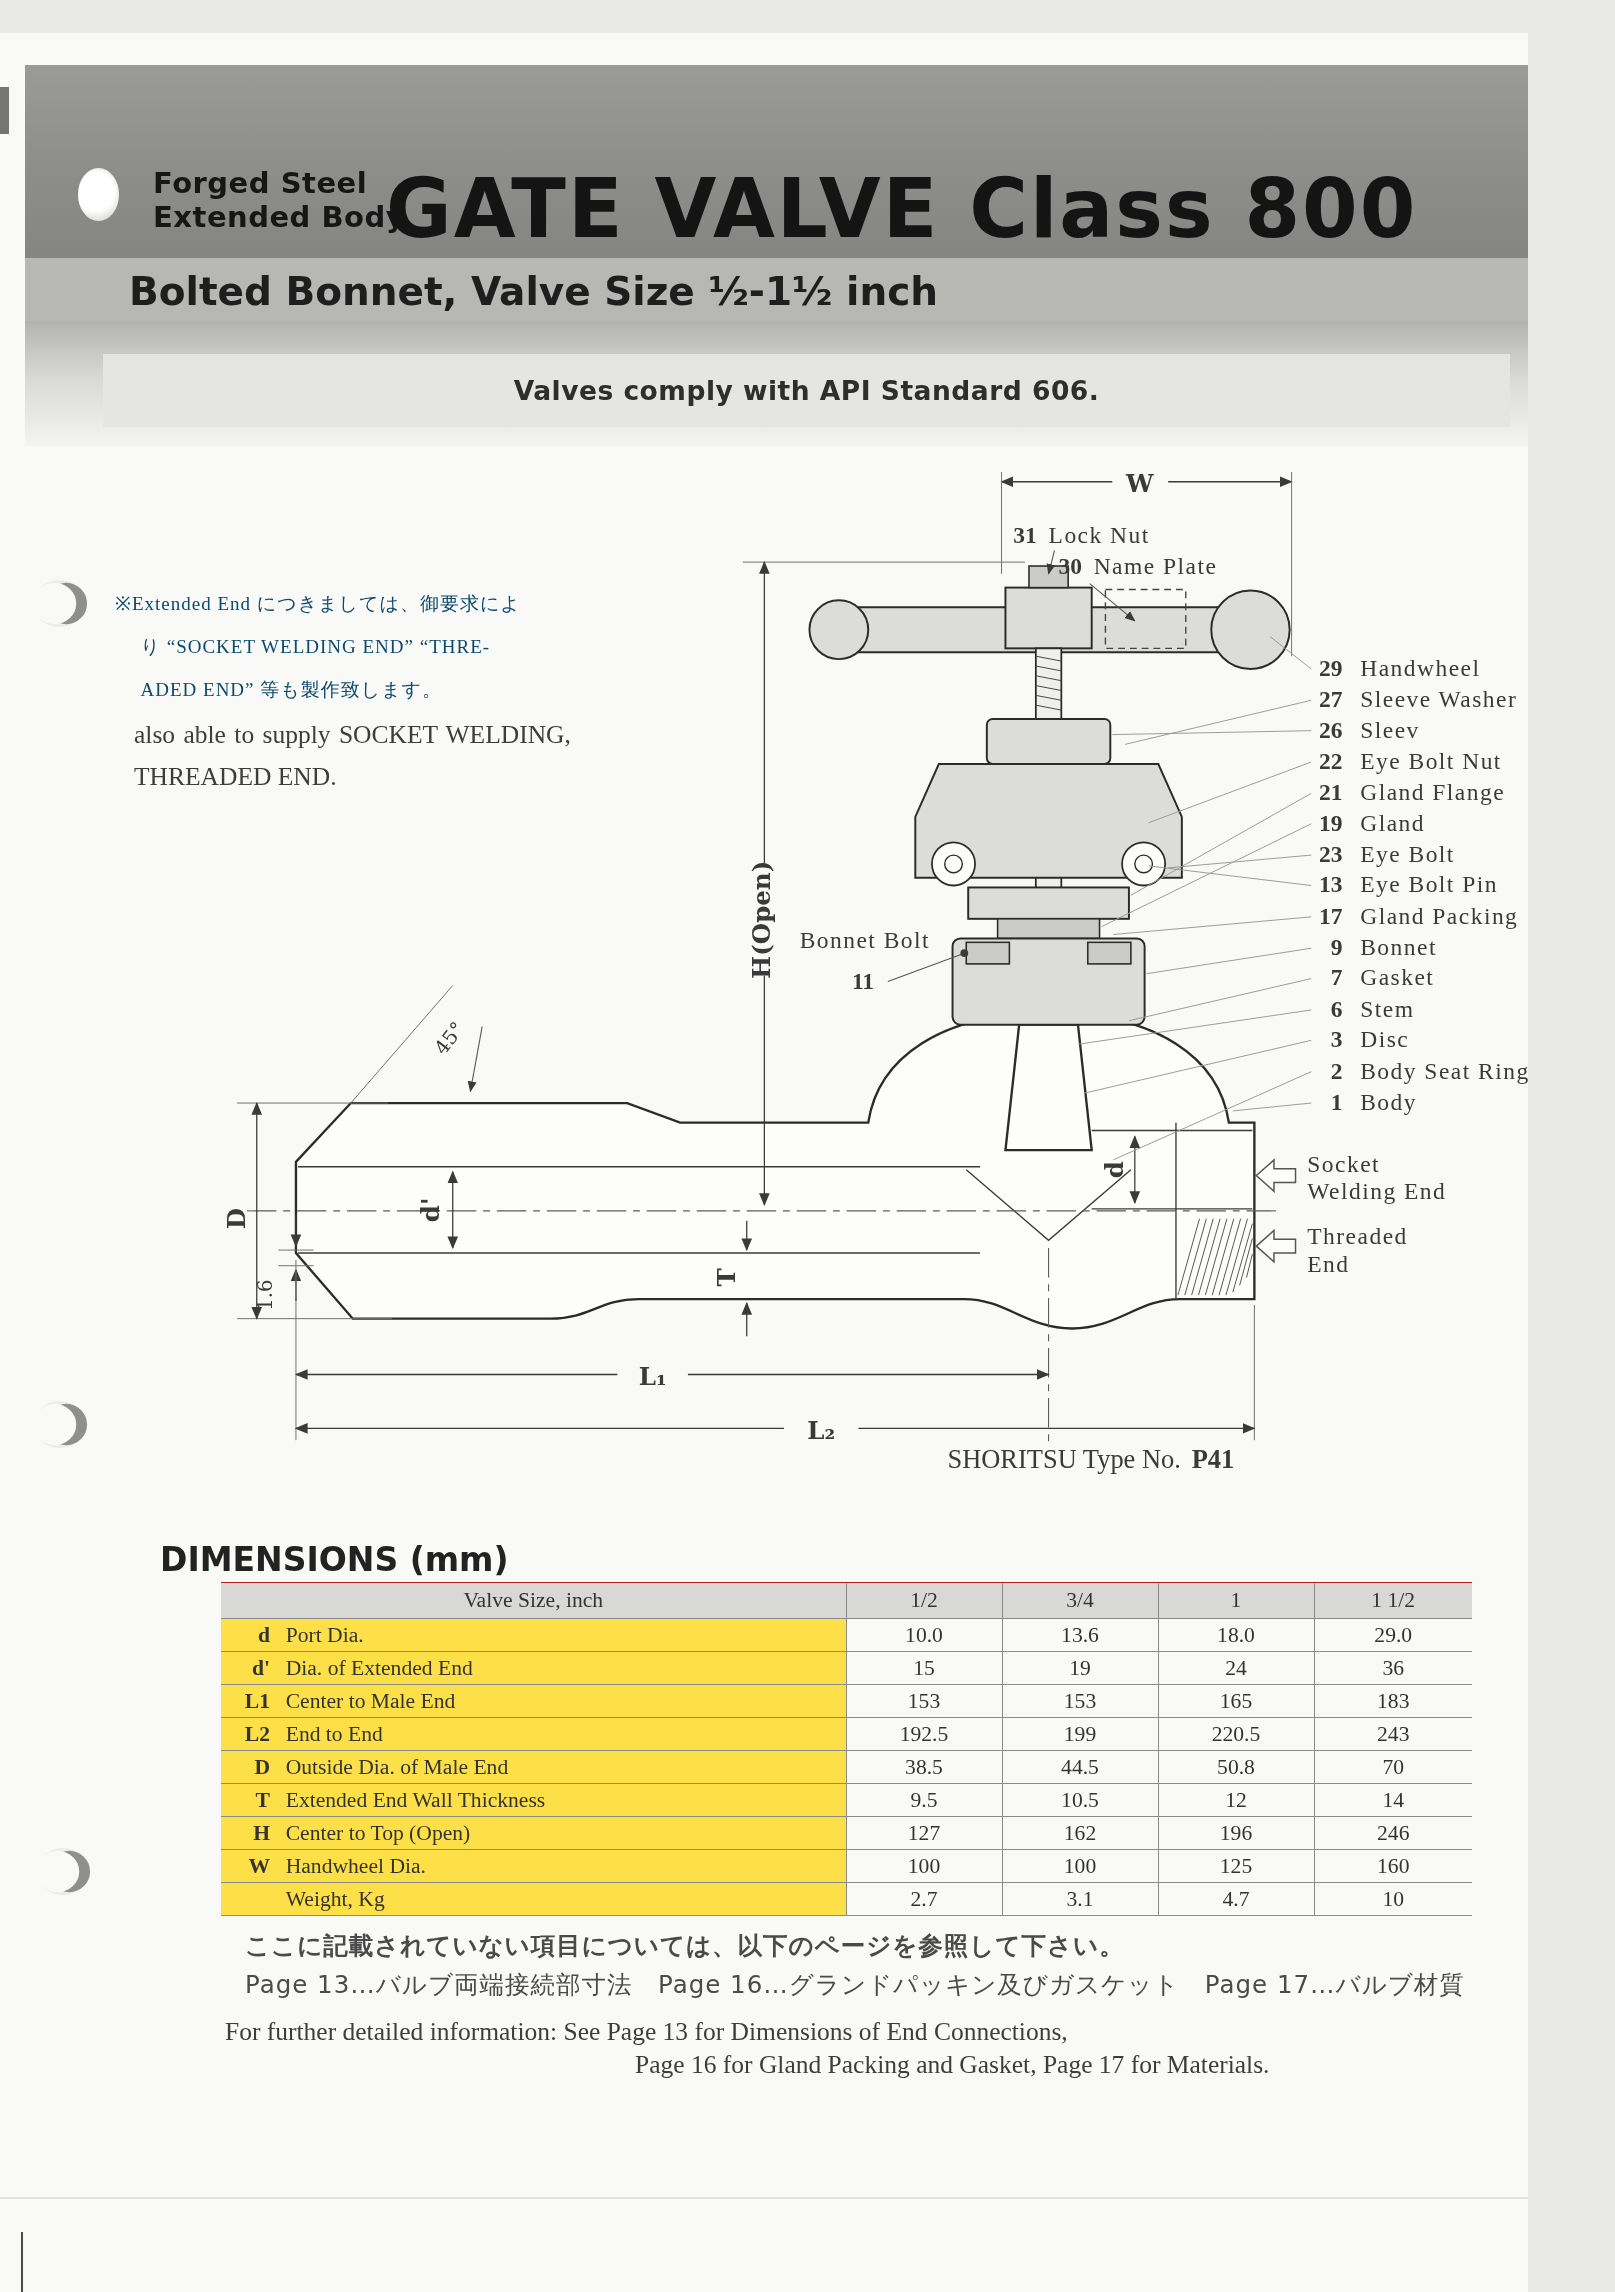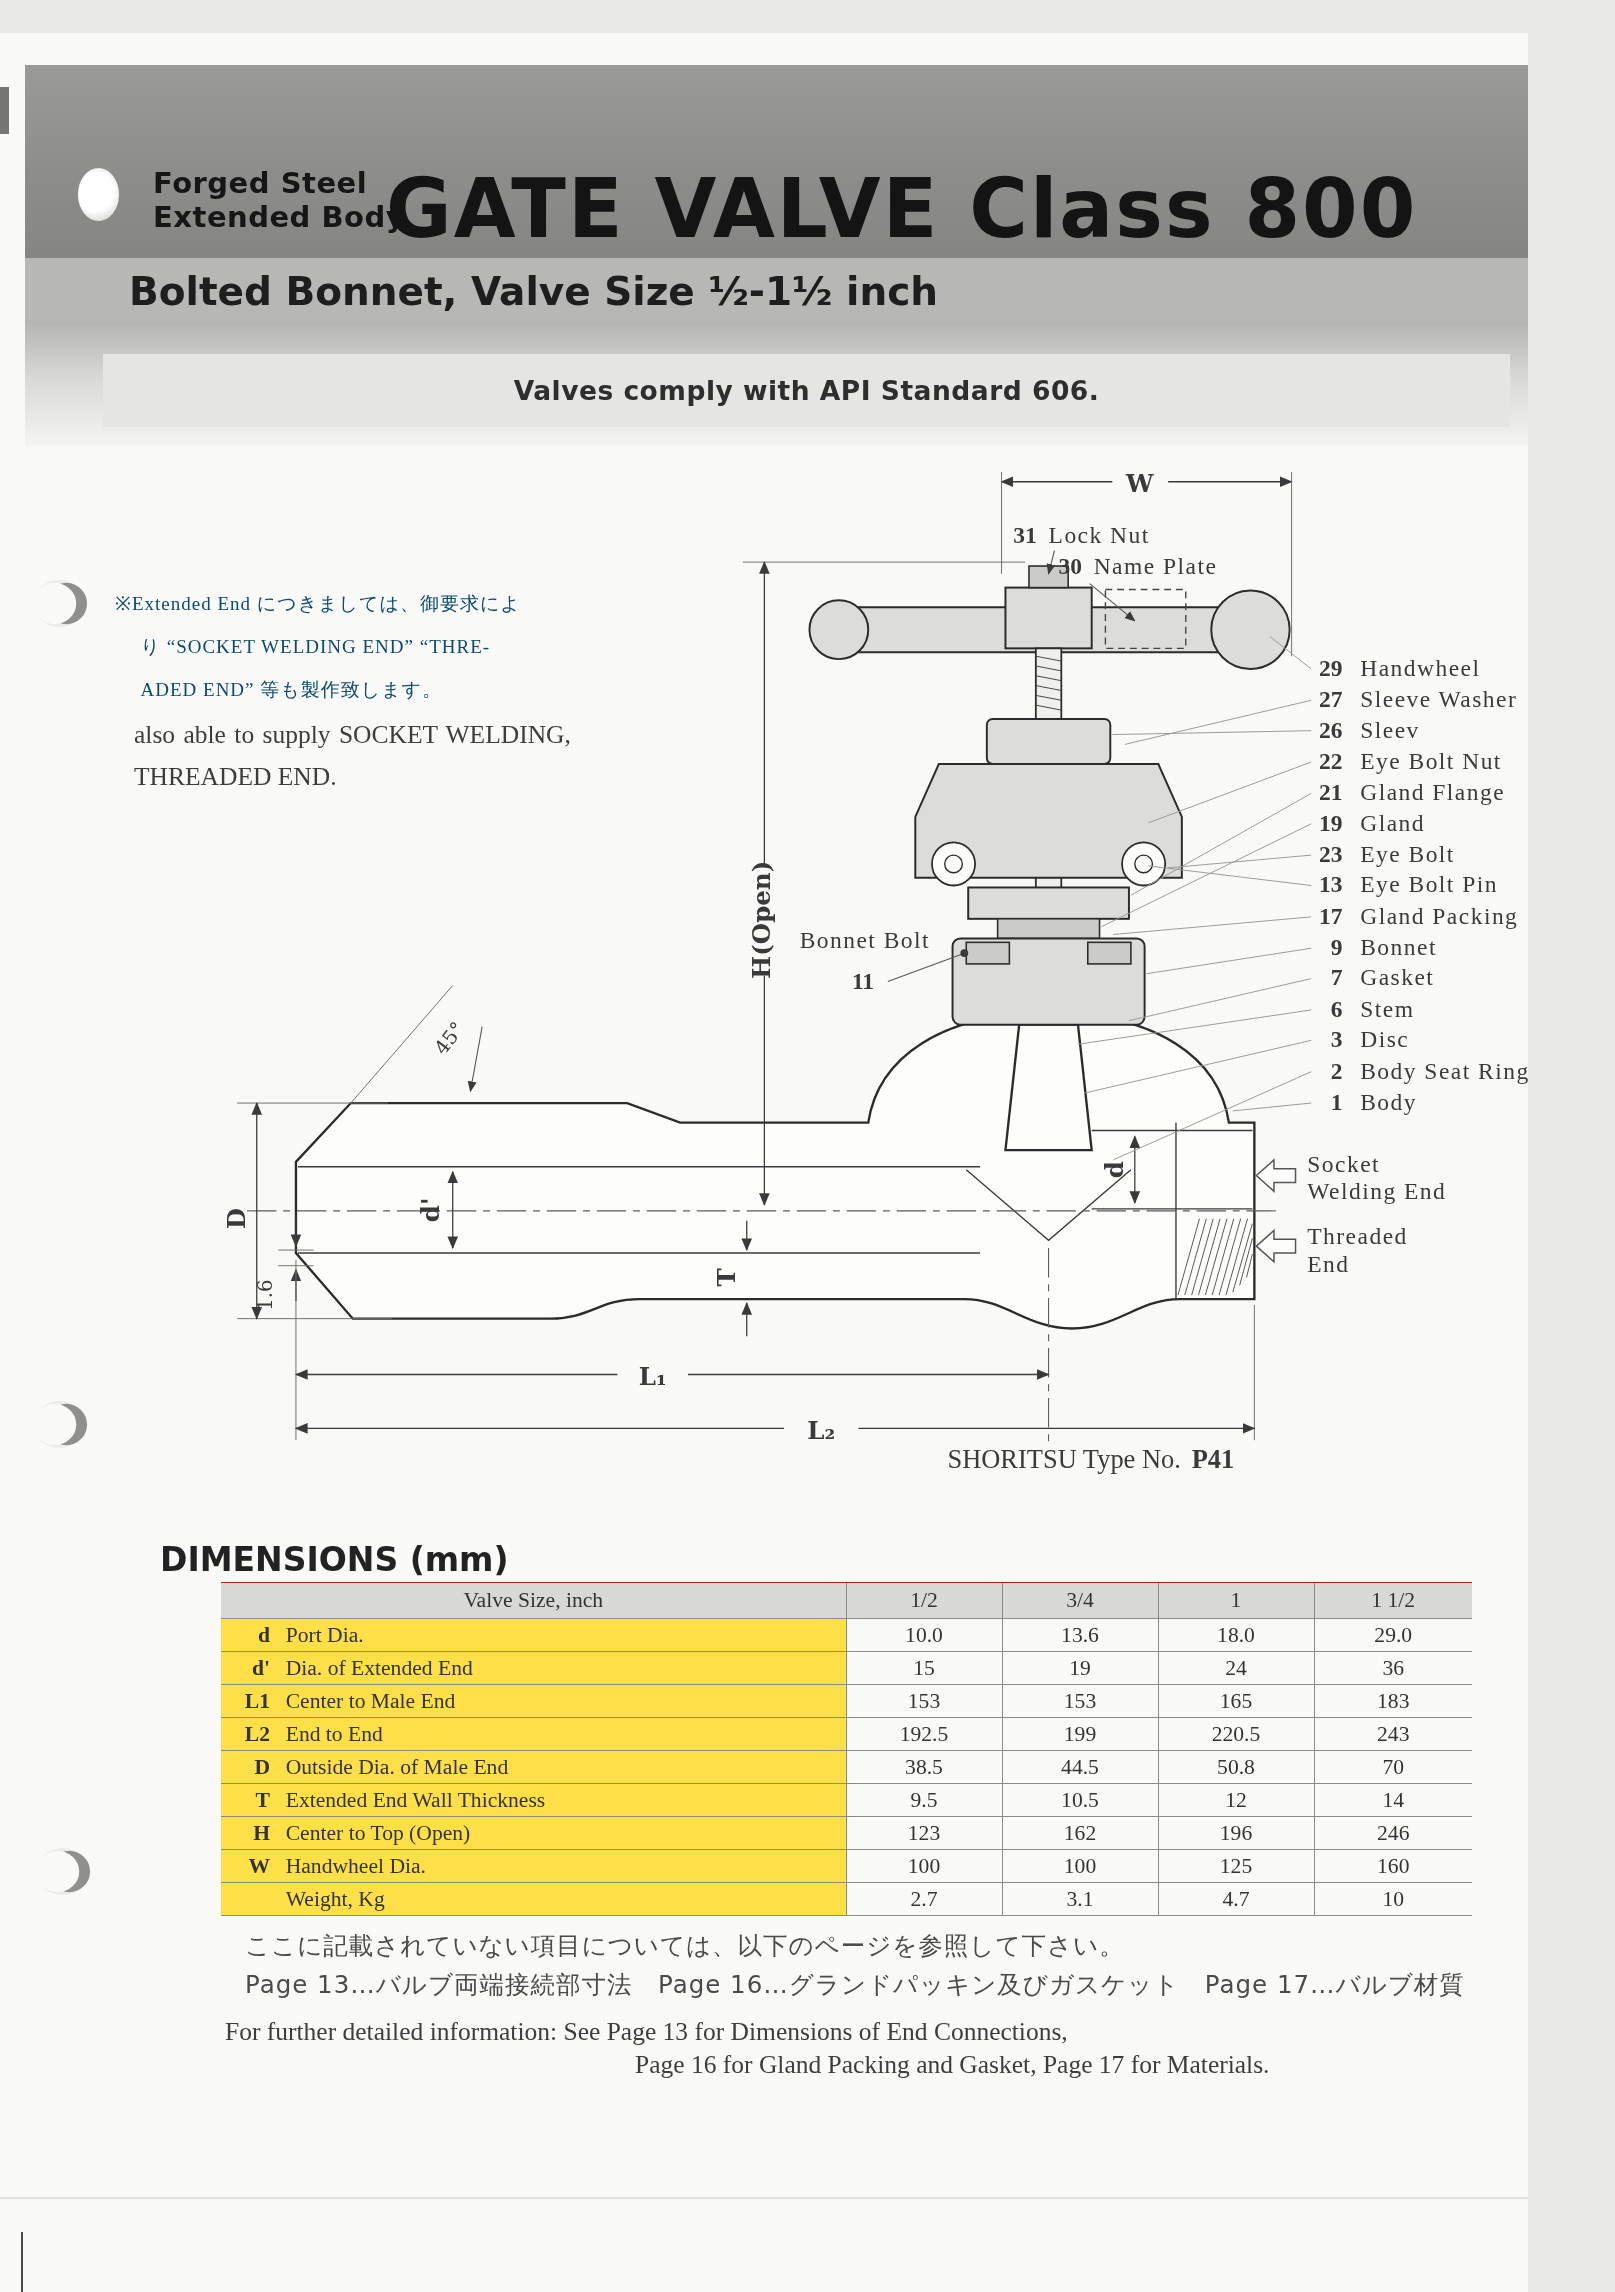--- a/index.html
+++ b/index.html
@@ -380,21 +380,21 @@
         </tr>
         <tr>
           <td class="lab lblpad"><span class="sym">T</span><span>Extended End Wall Thickness</span></td>
           <td class="val">9.5</td>
           <td class="val">10.5</td>
           <td class="val">12</td>
           <td class="val">14</td>
         </tr>
         <tr>
           <td class="lab lblpad"><span class="sym">H</span><span>Center to Top (Open)</span></td>
-          <td class="val">123</td>
+          <td class="val">127</td>
           <td class="val">162</td>
           <td class="val">196</td>
           <td class="val">246</td>
         </tr>
         <tr>
           <td class="lab lblpad"><span class="sym">W</span><span>Handwheel Dia.</span></td>
           <td class="val">100</td>
           <td class="val">100</td>
           <td class="val">125</td>
           <td class="val">160</td>
@@ -403,21 +403,21 @@
           <td class="lab lblpad"><span class="sym"></span><span>Weight, Kg</span></td>
           <td class="val">2.7</td>
           <td class="val">3.1</td>
           <td class="val">4.7</td>
           <td class="val">10</td>
         </tr>
       </tbody>
     </table>
   </div>
 
-  <div class="abs jp-foot" style="top:1896px;left:245px;">ここに記載されていない項目については、以下のページを参照して下さい。</div>
+  <div class="abs jp-foot" style="top:1896px;left:245px;font-weight:bold;">ここに記載されていない項目については、以下のページを参照して下さい。</div>
   <div class="abs jp-foot" style="top:1935px;left:245px;">Page 13…バルブ両端接続部寸法　Page 16…グランドパッキン及びガスケット　Page 17…バルブ材質</div>
   <div class="abs en-foot" style="top:1984px;left:225px;">For further detailed information: See Page 13 for Dimensions of End Connections,</div>
   <div class="abs en-foot" style="top:2017px;left:635px;">Page 16 for Gland Packing and Gasket, Page 17 for Materials.</div>
 
   <div class="abs pageno">1</div>
   <div class="abs faint-rule"></div>
   <div class="abs left-tick"></div>
   <div class="abs bottom-bar"></div>
 </div>
 

